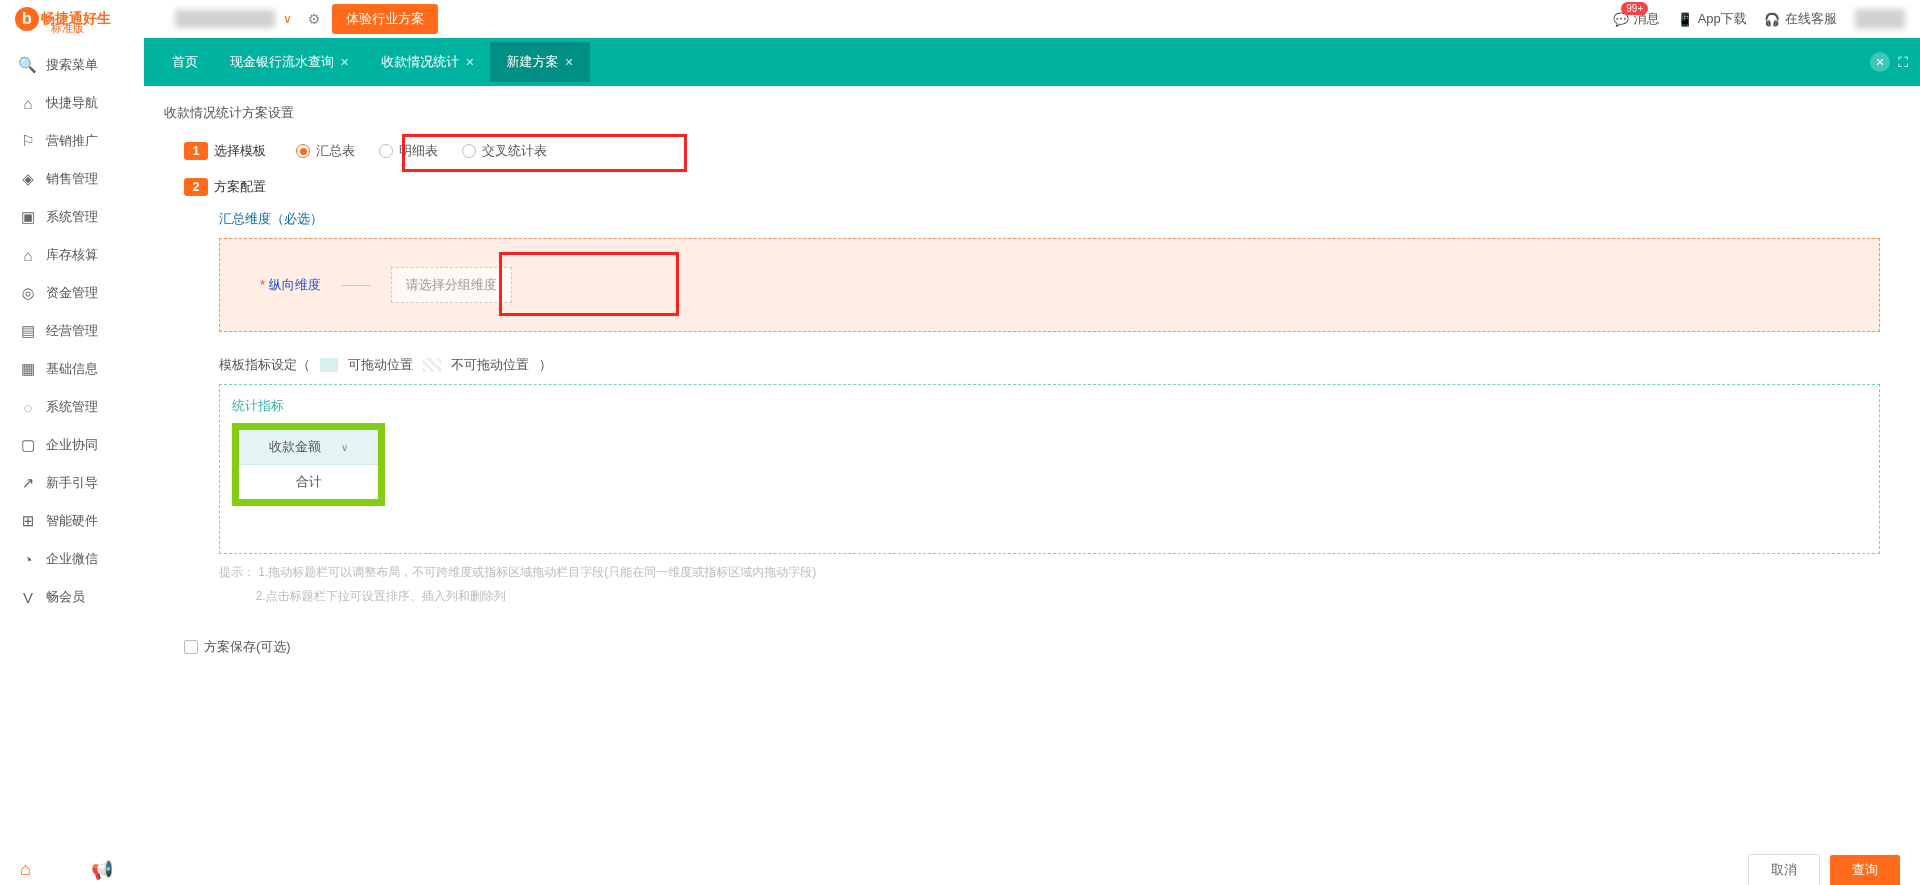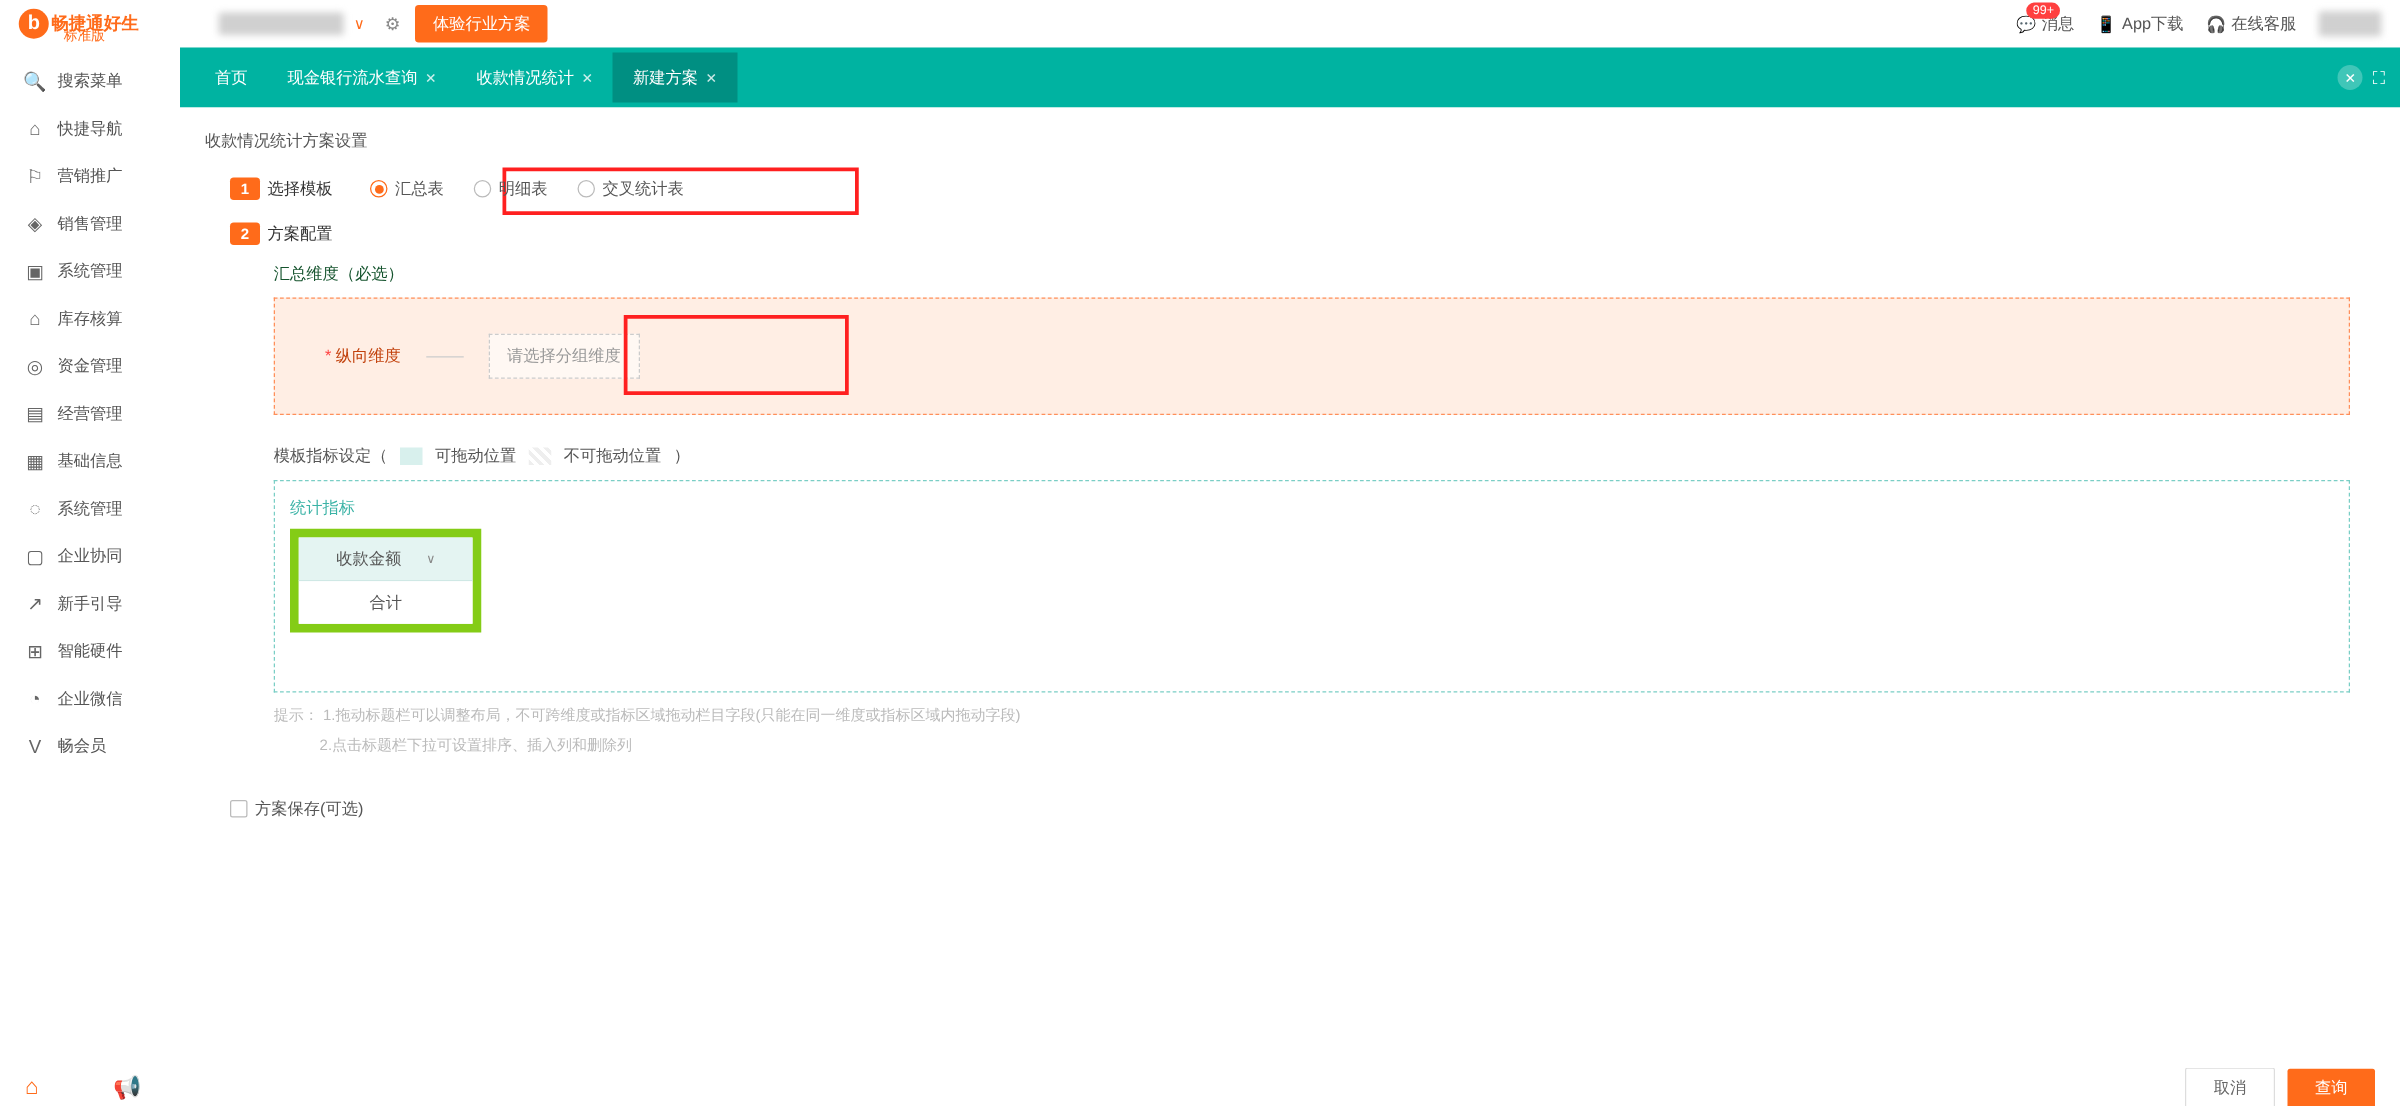--- a/index.html
+++ b/index.html
@@ -53,24 +53,24 @@
     .radio { width: 14px; height: 14px; border: 1px solid #bbb; border-radius: 50%; display: inline-flex; align-items: center; justify-content: center; }
     .radio.checked { border-color: #ff6b1a; }
     .radio.checked::after { content: ''; width: 7px; height: 7px; background: #ff6b1a; border-radius: 50%; }
     
     .highlight-box { position: absolute; border: 3px solid #ff2020; pointer-events: none; }
     .hb1 { left: 258px; top: 48px; width: 285px; height: 38px; }
     .hb2 { left: 355px; top: 166px; width: 180px; height: 64px; }
     
     
     .config-box { margin-left: 55px; margin-top: 14px; margin-right: 20px; }
-    .sub-title { font-size: 13px; color: #14532d; margin-bottom: 10px; }
+    .sub-title { font-size: 13px; color: #0369a1; margin-bottom: 10px; }
     .dimension-area { border: 1px dashed #ff8f5a; background: #ffeee4; padding: 28px 40px; display: flex; align-items: center; gap: 20px; margin-bottom: 24px; }
     .required-star { color: #ff4040; }
-    .dim-label { color: #c2410c; font-size: 13px; }
+    .dim-label { color: #1d4ed8; font-size: 13px; }
     .dim-line { width: 30px; height: 1px; background: #ccc; }
     .dim-input { border: 1px dashed #ccc; padding: 8px 14px; color: #999; font-size: 13px; background: #fff8f3; min-width: 120px; }
     
     .indicator-legend { font-size: 13px; color: #555; display: flex; align-items: center; gap: 10px; margin-bottom: 10px; }
     .legend-box { width: 18px; height: 14px; display: inline-block; }
     .legend-drag { background: #d8f0ed; }
     .legend-nodrag { background: repeating-linear-gradient(45deg, #eee, #eee 3px, #fff 3px, #fff 6px); }
     
     .indicator-panel { border: 1px dashed #7acec5; background: #fff; padding: 12px; min-height: 170px; margin-bottom: 6px; }
     .indicator-title { color: #3bb3a6; font-size: 13px; margin-bottom: 8px; }

